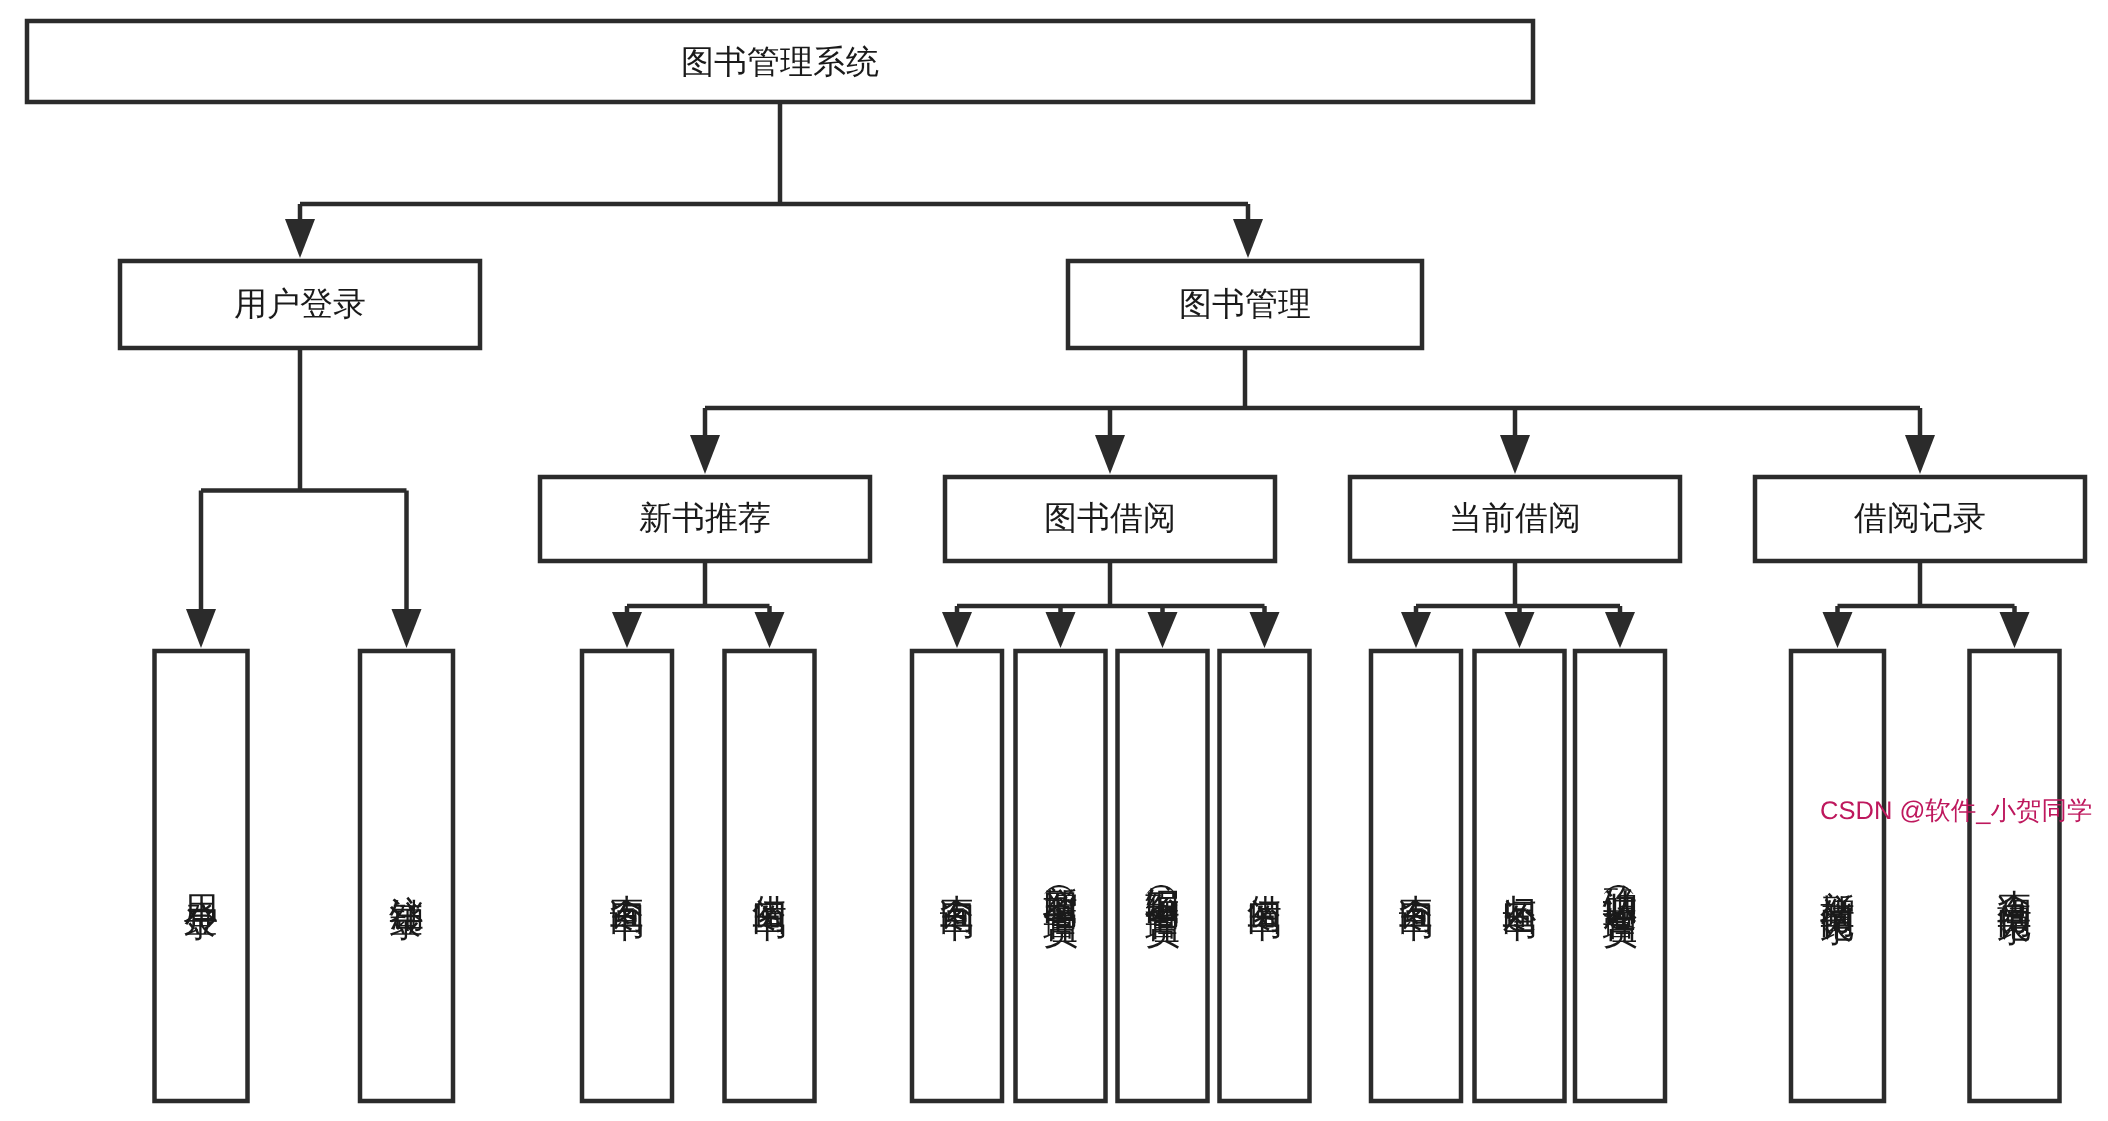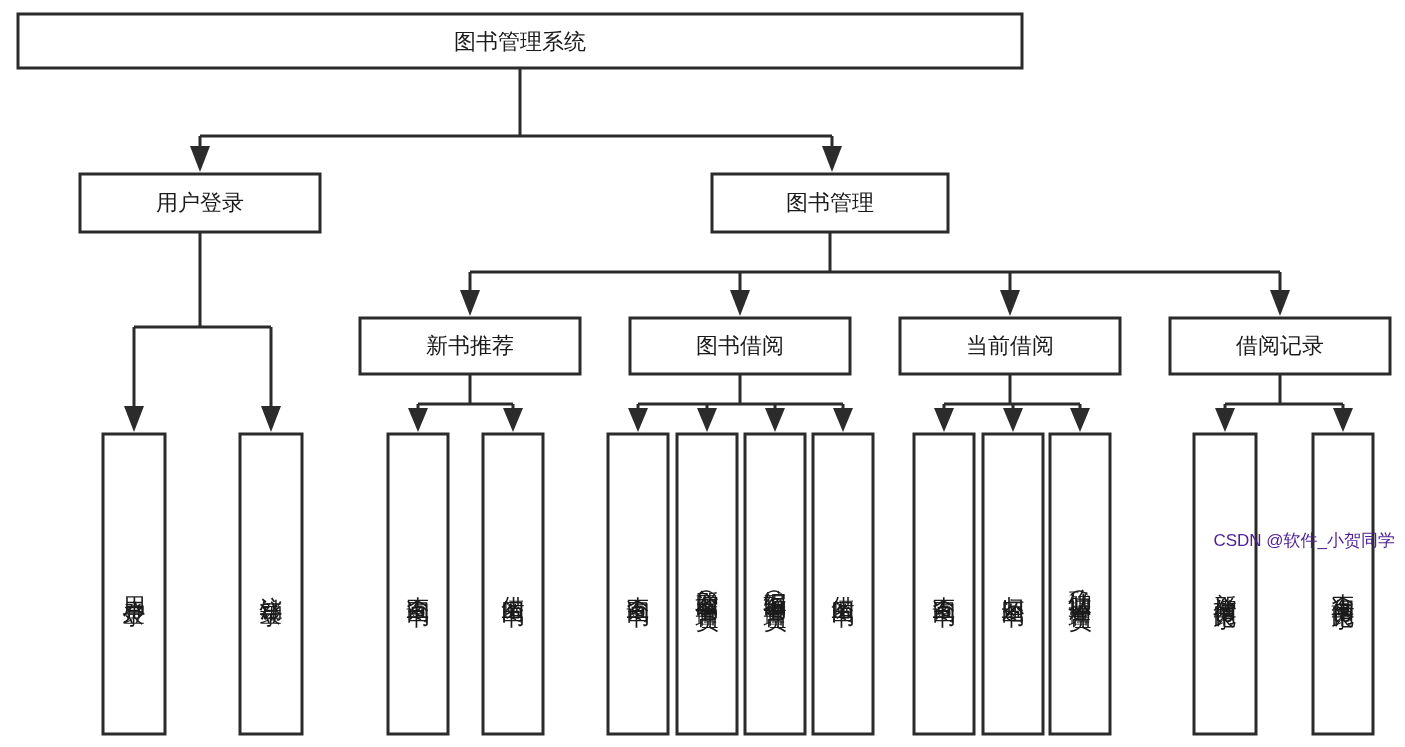--- a/index.html
+++ b/index.html
@@ -64,21 +64,21 @@
     letter-spacing: 3px;
     white-space: nowrap;
     pointer-events: none;
   }
   .watermark {
     position: absolute;
     right: 10px;
     bottom: 6px;
     font-family: "Liberation Sans", "DejaVu Sans", sans-serif;
     font-size: 17px;
-    color: #4c1d95;
+    color: #be185d;
     white-space: nowrap;
   }
 </style>
 </head>
 <body>
 
 <div id="diagram-root">
 
   <svg class="flow" viewBox="0 0 1405 747" xmlns="http://www.w3.org/2000/svg">
 

